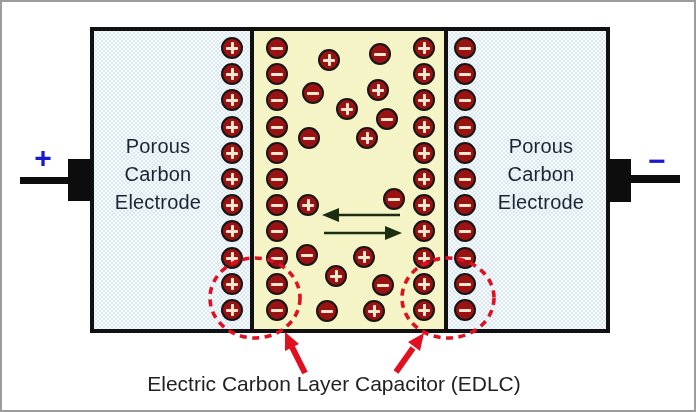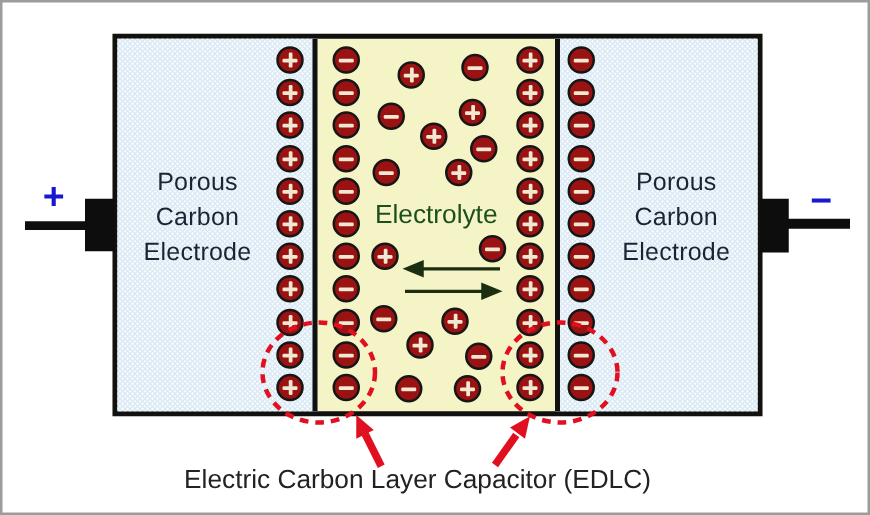--- a/index.html
+++ b/index.html
@@ -85,21 +85,20 @@
     <div class="electrode left"></div>
     <div class="electrode right"></div>
   </div>
 
   <div class="electrode-label lbl-left">Porous
 Carbon
 Electrode</div>
   <div class="electrode-label lbl-right">Porous
 Carbon
 Electrode</div>
-  <div class="electrolyte-label">Electrolyte</div>
 
   <div id="ion-layer">
       <div class="ion plus" style="left: 219px; top: 35px;"></div>
       <div class="ion plus" style="left: 219px; top: 61px;"></div>
       <div class="ion plus" style="left: 219px; top: 87px;"></div>
       <div class="ion plus" style="left: 219px; top: 114px;"></div>
       <div class="ion plus" style="left: 219px; top: 140px;"></div>
       <div class="ion plus" style="left: 219px; top: 166px;"></div>
       <div class="ion plus" style="left: 219px; top: 192px;"></div>
       <div class="ion plus" style="left: 219px; top: 218px;"></div>

